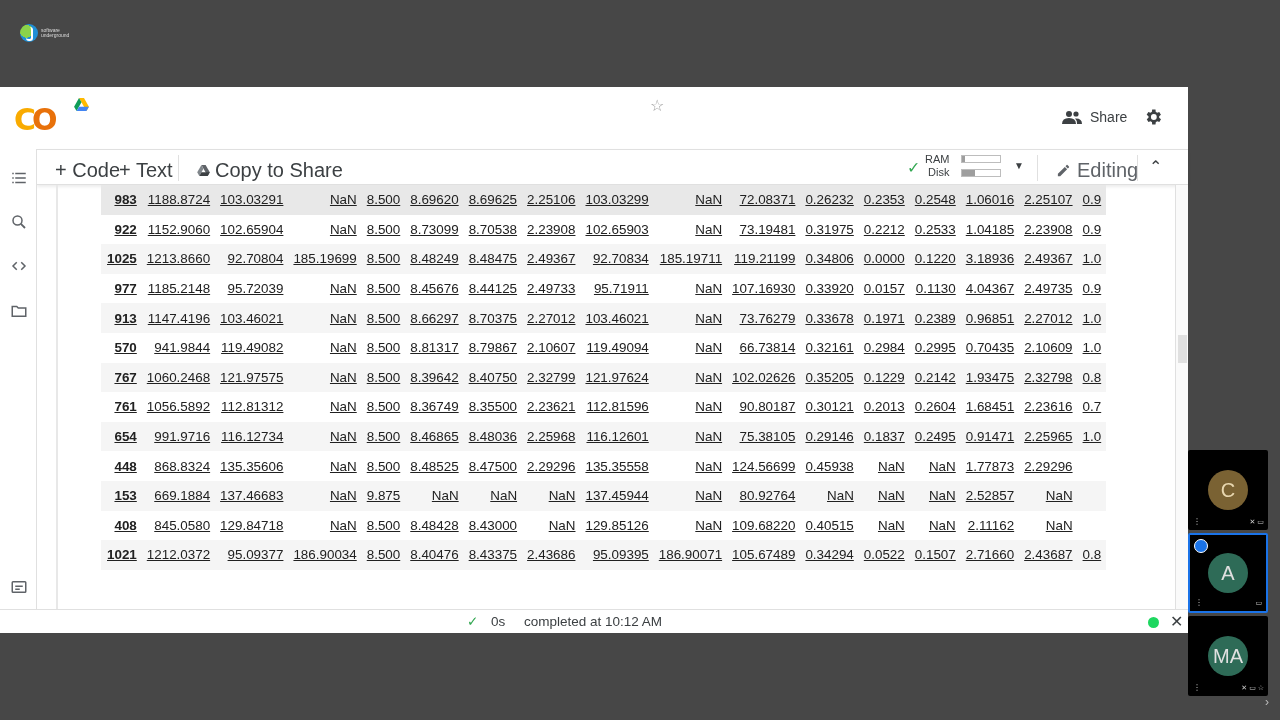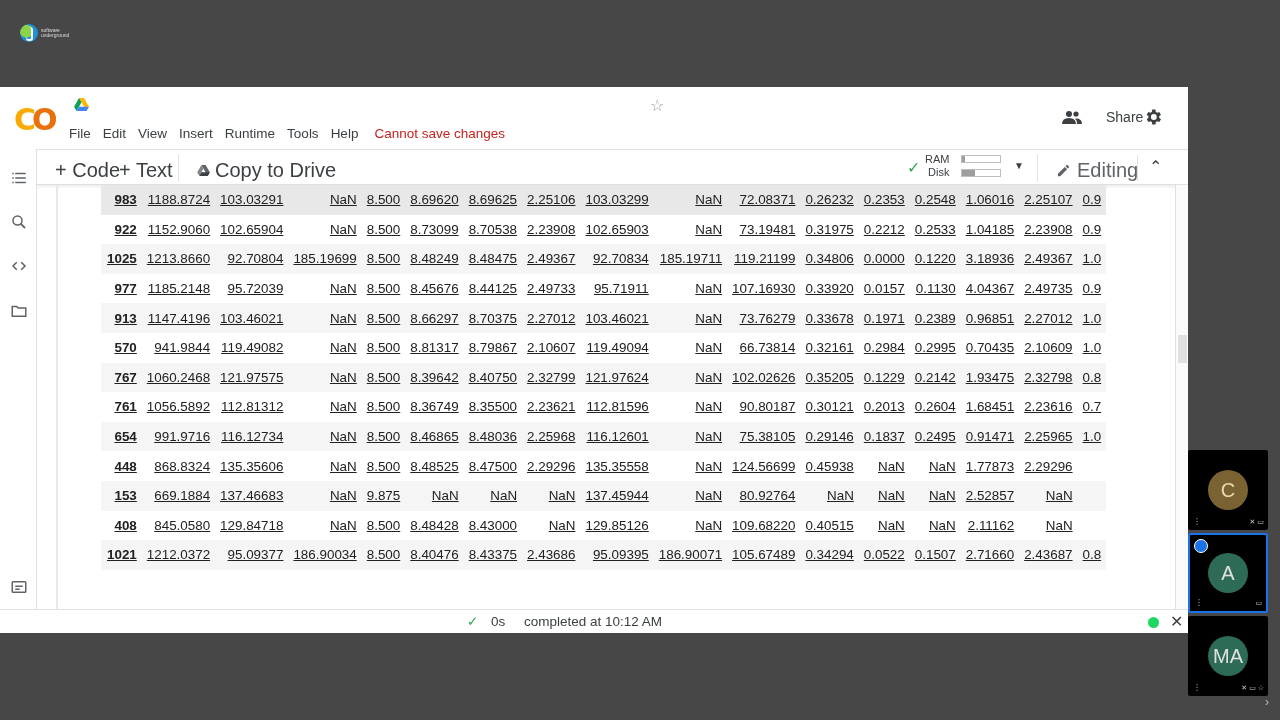--- a/index.html
+++ b/index.html
@@ -16,21 +16,21 @@
   .colab { position: absolute; left: 0; top: 87px; width: 1188px; height: 546px; background: #fff; }
   .header { position: absolute; left: 0; top: 0; width: 1188px; height: 62px; }
   .co-logo { position: absolute; left: 14px; top: 15px; font-weight: bold; font-size: 30px; letter-spacing: -4px; color: #f9ab00; font-family: "DejaVu Sans", sans-serif; }
   .co-logo span { color: #e8710a; }
   .drive-icon { position: absolute; left: 74px; top: 11px; width: 15px; height: 13px; }
   .title { position: absolute; left: 94px; top: 9px; font-size: 17px; color: #212121; }
   .star { position: absolute; left: 650px; top: 9px; font-size: 16px; color: #9e9e9e; }
   .menu { position: absolute; left: 69px; top: 39px; display: flex; gap: 0; font-size: 13.5px; color: #3c4043; }
   .menu span { margin-right: 12px; }
   .menu .warn { color: #c5221f; margin-left: 4px; }
-  .share { position: absolute; left: 1062px; top: 22px; display: flex; align-items: center; gap: 24px; font-size: 14px; color: #3c4043; }
+  .share { position: absolute; left: 1062px; top: 22px; display: flex; align-items: center; gap: 8px; font-size: 14px; color: #3c4043; }
   .gear { position: absolute; left: 1143px; top: 20px; width: 20px; height: 20px; }
 
   .toolbar { position: absolute; left: 37px; top: 62px; width: 1151px; height: 36px; border-top: 1px solid #e0e0e0; border-bottom: 1px solid #e0e0e0; box-shadow: 0 2px 3px rgba(0,0,0,.08); background: #fff; }
   .tb-btn { position: absolute; top: 9px; font-size: 20px; color: #3c4043; }
   .tb-sep { position: absolute; top: 5px; width: 1px; height: 26px; background: #e0e0e0; }
   .ram { position: absolute; left: 870px; top: 3px; font-size: 11px; color: #3c4043; line-height: 13px; text-align: right; }
   .bar { position: absolute; left: 924px; width: 40px; height: 8px; border: 1px solid #bdbdbd; background: #fff; }
   .bar i { display: block; height: 100%; background: #9e9e9e; }
 
   .sidebar { position: absolute; left: 0; top: 62px; width: 37px; height: 460px; border-right: 1px solid #e0e0e0; background: #fff; }
@@ -79,30 +79,20 @@
 
   <div class="colab">
     <div class="header">
       <div class="co-logo">C<span>O</span></div>
       <svg class="drive-icon" viewBox="0 0 24 21">
         <polygon points="8,0 16,0 24,14 20,21" fill="#ffba00"></polygon>
         <polygon points="8,0 0,14 4,21 12,7" fill="#0f9d58"></polygon>
         <polygon points="4,21 20,21 24,14 8,14" fill="#4285f4"></polygon>
       </svg>
       <div class="star">☆</div>
-      <div class="menu">
-        <span>File</span>
-        <span>Edit</span>
-        <span>View</span>
-        <span>Insert</span>
-        <span>Runtime</span>
-        <span>Tools</span>
-        <span>Help</span>
-        <span class="warn">Cannot save changes</span>
-      </div>
       <div class="share">
         <svg width="20" height="14" viewBox="0 0 20 14">
           <circle cx="7" cy="4" r="3" fill="#3c4043"></circle>
             <circle cx="14" cy="4" r="2.6" fill="#3c4043"></circle>
           <path d="M0 14 Q0 8 7 8 Q14 8 14 14Z" fill="#3c4043"></path>
             <path d="M13 8.5 Q20 8 20 14 L15 14 Q15 10 13 8.5Z" fill="#3c4043"></path>
         </svg>
         <span>Share</span>
       </div>
       <svg class="gear" viewBox="0 0 24 24">
@@ -113,21 +103,21 @@
     <div class="toolbar">
       <div class="tb-btn" style="left:18px">+ Code</div>
       <div class="tb-btn" style="left:82px">+ Text</div>
       <div class="tb-sep" style="left:141px"></div>
       <div class="tb-btn" style="left:160px; display:flex; gap:5px; align-items:center">
         <svg width="13" height="11" viewBox="0 0 24 21">
           <polygon points="8,0 16,0 24,14 20,21" fill="#5f6368"></polygon>
             <polygon points="8,0 0,14 4,21 12,7" fill="#80868b"></polygon>
             <polygon points="4,21 20,21 24,14 8,14" fill="#3c4043"></polygon>
         </svg>
-        <span>Copy to Drive</span>
+        <span>Copy to Share</span>
       </div>
       <div style="position:absolute; left:870px; top:8px; color:#34a853; font-size:16px">✓</div>
       <div class="ram" style="left:888px">
         <div>RAM</div>
         <div>Disk</div>
       </div>
       <div class="bar" style="top:5px">
           <i style="width:8%"></i>
         </div>
       <div class="bar" style="top:19px">

